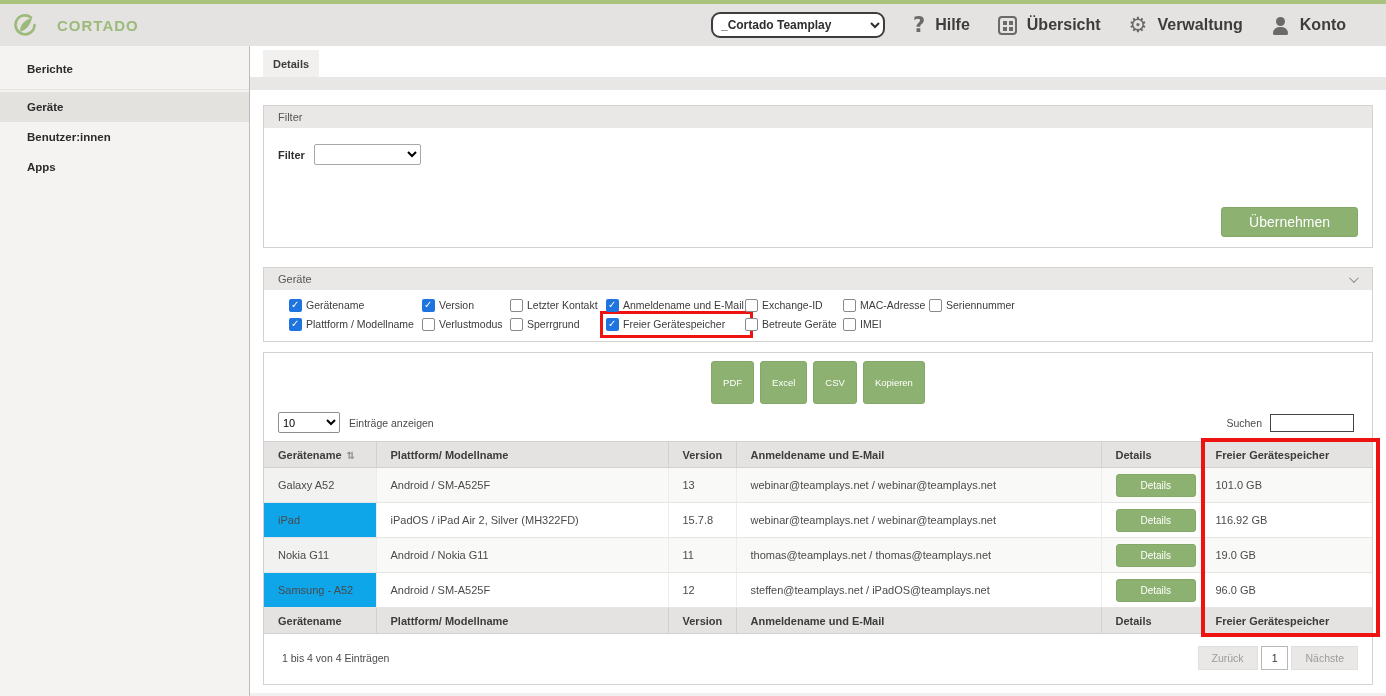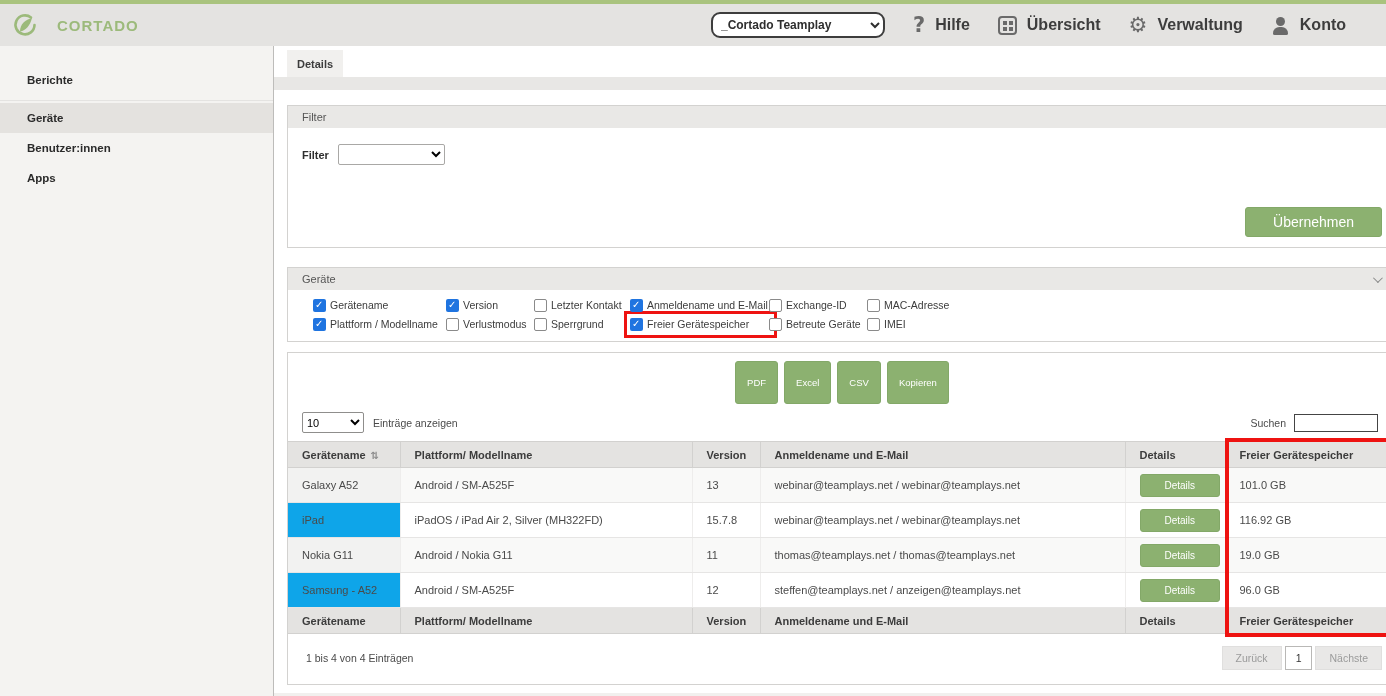--- a/index.html
+++ b/index.html
@@ -21,21 +21,21 @@
   .grid-icon { width:19px; height:19px; border:2px solid #6a6a6a; border-radius:4px; position:relative; }
   .grid-icon::before { content:""; position:absolute; left:3px; top:3px; width:4px; height:4px; background:#6a6a6a;
     box-shadow:6px 0 0 #6a6a6a, 0 6px 0 #6a6a6a, 6px 6px 0 #6a6a6a; }
   .person-icon { width:19px; height:19px; position:relative; }
   .person-icon::before { content:""; position:absolute; left:5px; top:1px; width:9px; height:9px; border-radius:50%; background:#6a6a6a; }
   .person-icon::after { content:""; position:absolute; left:2px; top:11px; width:15px; height:8px;
     border-radius:8px 8px 2px 2px; background:#6a6a6a; }
 
   
   .shell { display:flex; height:650px; }
-  .sidebar { width:274px; background:#f4f3f1; border-right:1px solid #bdbcba; padding-top:15px; flex-shrink:0; }
+  .sidebar { width:250px; background:#f4f3f1; border-right:1px solid #bdbcba; padding-top:4px; flex-shrink:0; }
   .side-item { font-size:11.5px; font-weight:bold; color:#2b2b2b; padding:9px 10px 9px 27px; cursor:pointer; }
   .side-item:first-child { padding-top:13px; padding-bottom:14px; border-bottom:1px solid #e4e3e1; margin-bottom:2px; }
   .side-item.active { background:#e4e2df; }
   .content { flex:1; display:flex; flex-direction:column; background:#fff; }
 
   
   .tabstrip { height:31px; position:relative; background:#fff; }
   .tab { position:absolute; left:13px; top:4px; height:27px; min-width:50px; padding:0 10px;
     background:#f1f0ee; display:flex; align-items:center; justify-content:center;
     font-size:11px; font-weight:bold; color:#3c3c3c; }
@@ -212,20 +212,24 @@
             <span class="cb-box"></span>
             <span>Betreute Geräte</span>
           </label>
         <label class="cb">
             <span class="cb-box"></span>
             <span>MAC-Adresse</span>
           </label>
         <label class="cb">
             <span class="cb-box"></span>
             <span>IMEI</span>
+          </label>
+        <label class="cb">
+            <span class="cb-box"></span>
+            <span>Seriennummer</span>
           </label>
       </div>
     </div>
 
     <div class="panel table-panel">
       <div class="export-row">
         <button class="btn-green export-btn">PDF</button>
         <button class="btn-green export-btn">Excel</button>
         <button class="btn-green export-btn">CSV</button>
         <button class="btn-green export-btn">Kopieren</button>
@@ -285,21 +289,21 @@
               <td>Android / Nokia G11</td>
               <td>11</td>
               <td>thomas@teamplays.net / thomas@teamplays.net</td>
               <td><button class="btn-green details-btn">Details</button></td>
               <td>19.0 GB</td>
             </tr>
             <tr class="even">
               <td>Samsung - A52</td>
               <td>Android / SM-A525F</td>
               <td>12</td>
-              <td>steffen@teamplays.net / anzeigen@teamplays.net</td>
+              <td>steffen@teamplays.net / iPadOS@teamplays.net</td>
               <td><button class="btn-green details-btn">Details</button></td>
               <td>96.0 GB</td>
             </tr>
           </tbody>
           <tfoot>
             <tr>
               <th>Gerätename</th>
               <th>Plattform/ Modellname</th>
               <th>Version</th>
               <th>Anmeldename und E-Mail</th>

